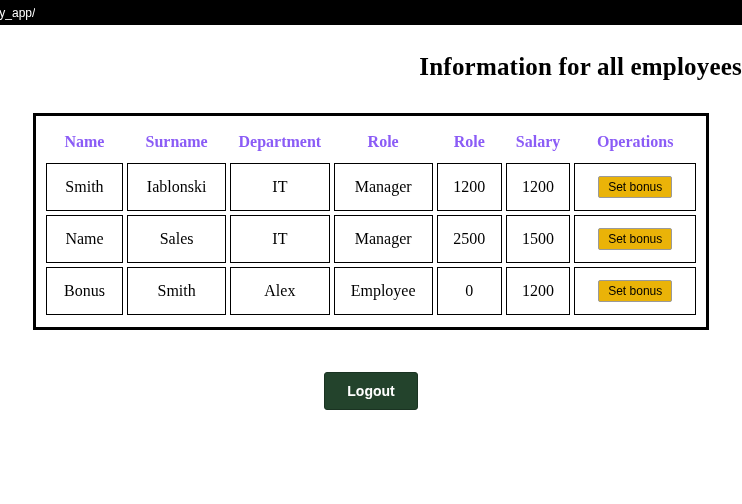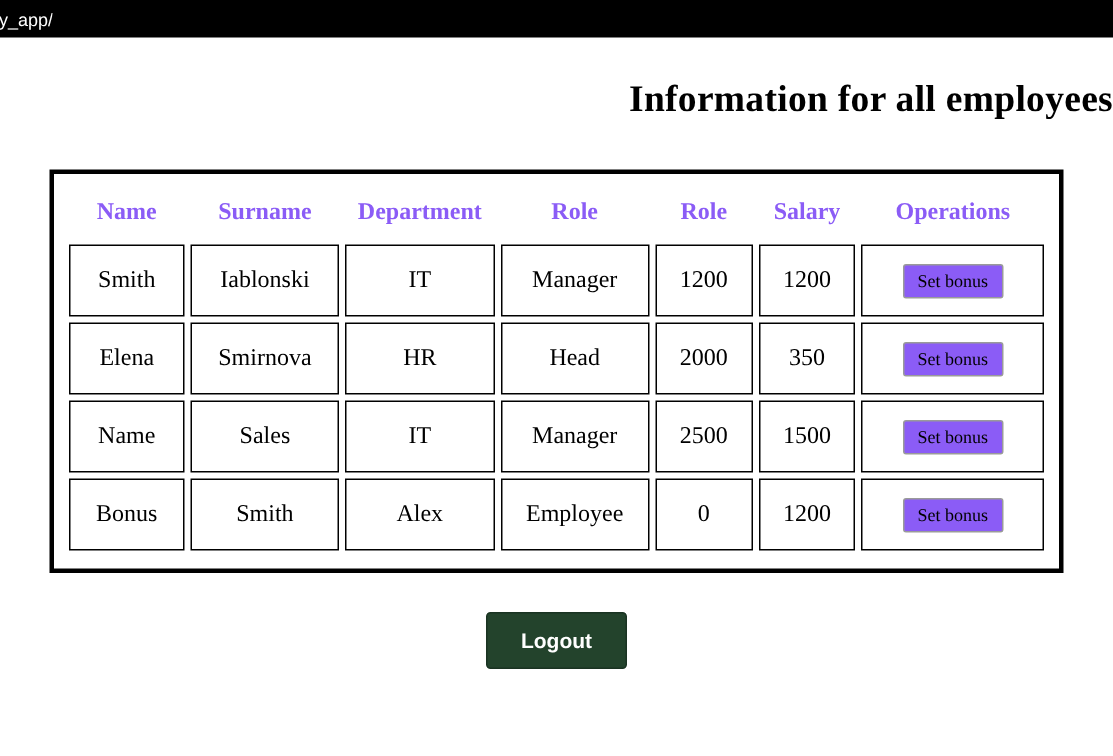--- a/index.html
+++ b/index.html
@@ -76,44 +76,45 @@
   }
   .col-name { width: 76px; }
   .col-surname { width: 98px; }
   .col-dept { width: 98px; }
   .col-role { width: 98px; }
   .col-bonus { width: 64px; }
   .col-salary { width: 64px; }
   .col-ops { width: 120px; }
 
   button.setbonus {
-    font-family: Liberation Serif, serif;
+    font-family: Liberation Sans, sans-serif;
     font-size: 12px;
     color: #000000;
-    background: #8b5cf6;
+    background: #eab308;
     border: 1px solid #9a9a9a;
     border-radius: 2px;
     padding: 3px 9px;
     cursor: pointer;
     text-align: right;
   }
   #logout-wrap {
     margin-top: 26px;
     text-align: center;
   }
   button#logout-button {
     font-family: "Liberation Sans", sans-serif;
     font-weight: bold;
     font-size: 14px;
     color: #ffffff;
     background: #23432c;
     border: 1px solid #1a3322;
     border-radius: 3px;
     padding: 10px 22px;
     cursor: pointer;
+    margin-top: 16px;
   }
 </style>
 </head>
 <body>
 
 <div id="browser-bar">
   <span id="url-text">ty_app/</span>
 </div>
 
 <h1 id="page-title">Information for all employees</h1>
@@ -137,31 +138,20 @@
         <td>Iablonski</td>
         <td>IT</td>
         <td>Manager</td>
         <td>1200</td>
         <td>1200</td>
         <td class="op-cell">
           <button class="setbonus">Set bonus</button>
         </td>
       </tr>
       <tr>
-        <td>Elena</td>
-        <td>Smirnova</td>
-        <td>HR</td>
-        <td>Head</td>
-        <td>2000</td>
-        <td>350</td>
-        <td class="op-cell">
-          <button class="setbonus">Set bonus</button>
-        </td>
-      </tr>
-      <tr>
         <td>Name</td>
         <td>Sales</td>
         <td>IT</td>
         <td>Manager</td>
         <td>2500</td>
         <td>1500</td>
         <td class="op-cell">
           <button class="setbonus">Set bonus</button>
         </td>
       </tr>

